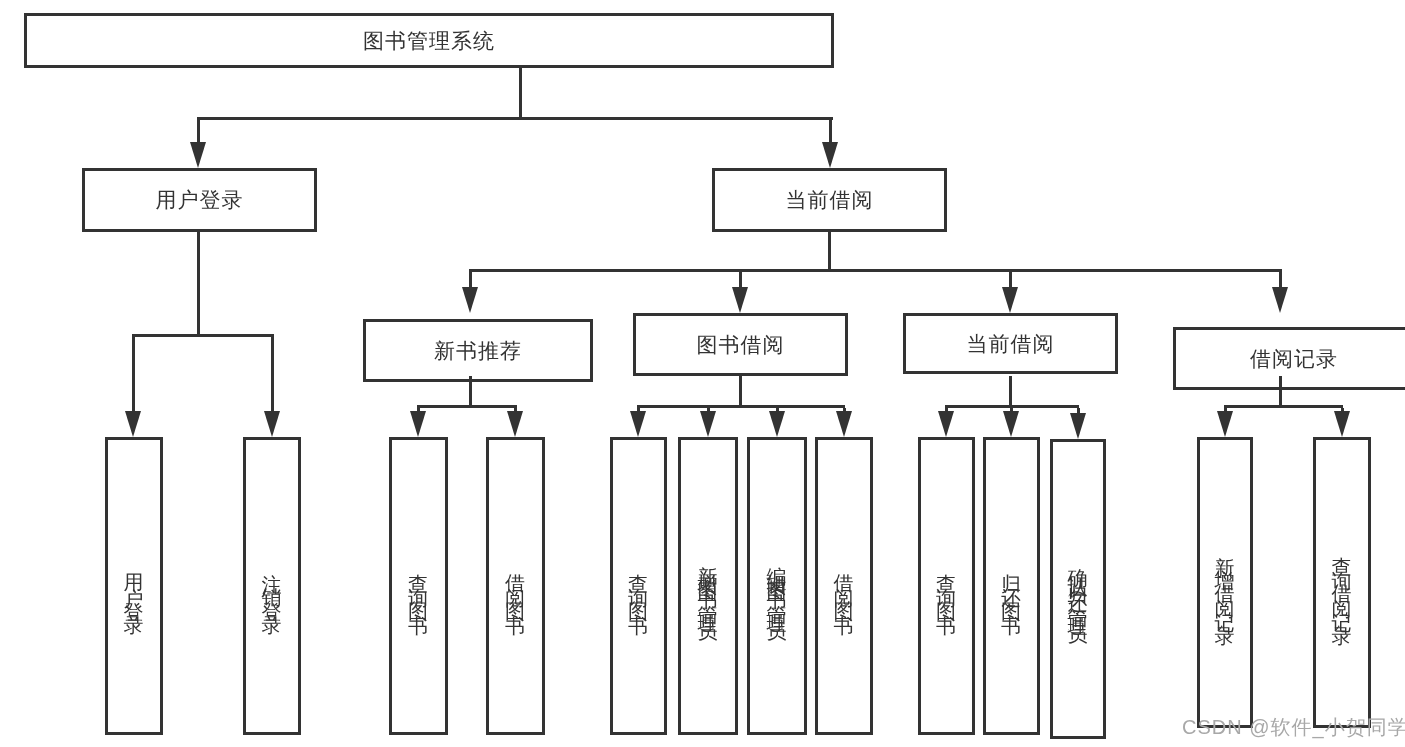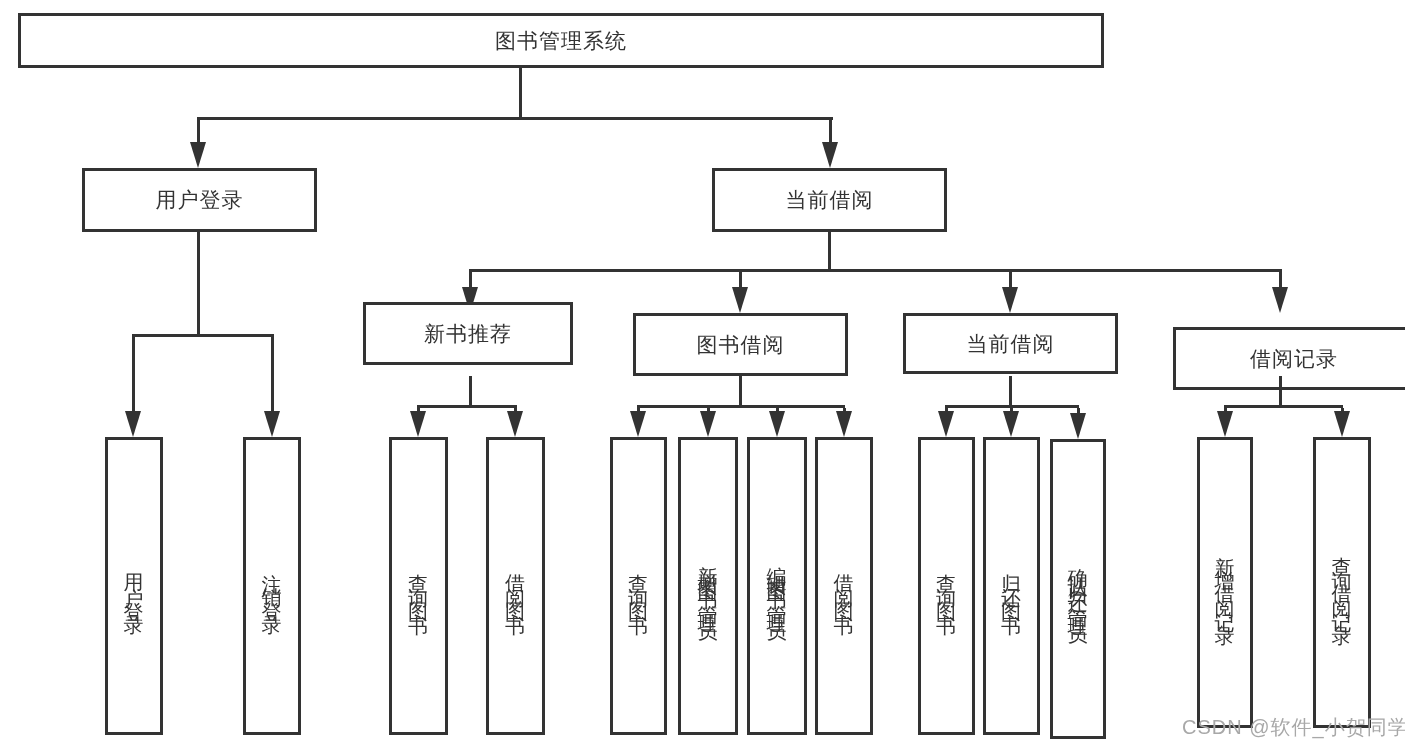--- a/index.html
+++ b/index.html
@@ -60,21 +60,21 @@
     letter-spacing:1px;
     white-space:nowrap;
     z-index:5;
   }
 </style>
 </head>
 <body>
 
 <div class="stage">
 
-  <div class="node h root" style="left:18px;top:13px;width:1086px;height:55px;">
+  <div class="node h root" style="left:24px;top:13px;width:810px;height:55px;">
     <span>图书管理系统</span>
   </div>
 
   <div class="vline" style="left:519px;top:68px;height:52px;"></div>
   <div class="hline" style="left:197px;top:117px;width:636px;"></div>
   <div class="drop" style="left:190px;top:120px;height:48px;"></div>
   <div class="drop" style="left:822px;top:120px;height:48px;"></div>
 
   <div class="node h" style="left:82px;top:168px;width:235px;height:64px;">
     <span>用户登录</span>
@@ -88,21 +88,21 @@
   <div class="drop" style="left:125px;top:337px;height:100px;"></div>
   <div class="drop" style="left:264px;top:337px;height:100px;"></div>
 
   <div class="vline" style="left:828px;top:232px;height:40px;"></div>
   <div class="hline" style="left:469px;top:269px;width:813px;"></div>
   <div class="drop" style="left:462px;top:272px;height:41px;"></div>
   <div class="drop" style="left:732px;top:272px;height:41px;"></div>
   <div class="drop" style="left:1002px;top:272px;height:41px;"></div>
   <div class="drop" style="left:1272px;top:272px;height:41px;"></div>
 
-  <div class="node h" style="left:363px;top:302px;width:210px;height:63px;">
+  <div class="node h" style="left:363px;top:319px;width:230px;height:63px;">
     <span>新书推荐</span>
   </div>
   <div class="node h" style="left:633px;top:313px;width:215px;height:63px;">
     <span>图书借阅</span>
   </div>
   <div class="node h" style="left:903px;top:313px;width:215px;height:61px;">
     <span>当前借阅</span>
   </div>
   <div class="node h" style="left:1173px;top:327px;width:242px;height:63px;">
     <span>借阅记录</span>

